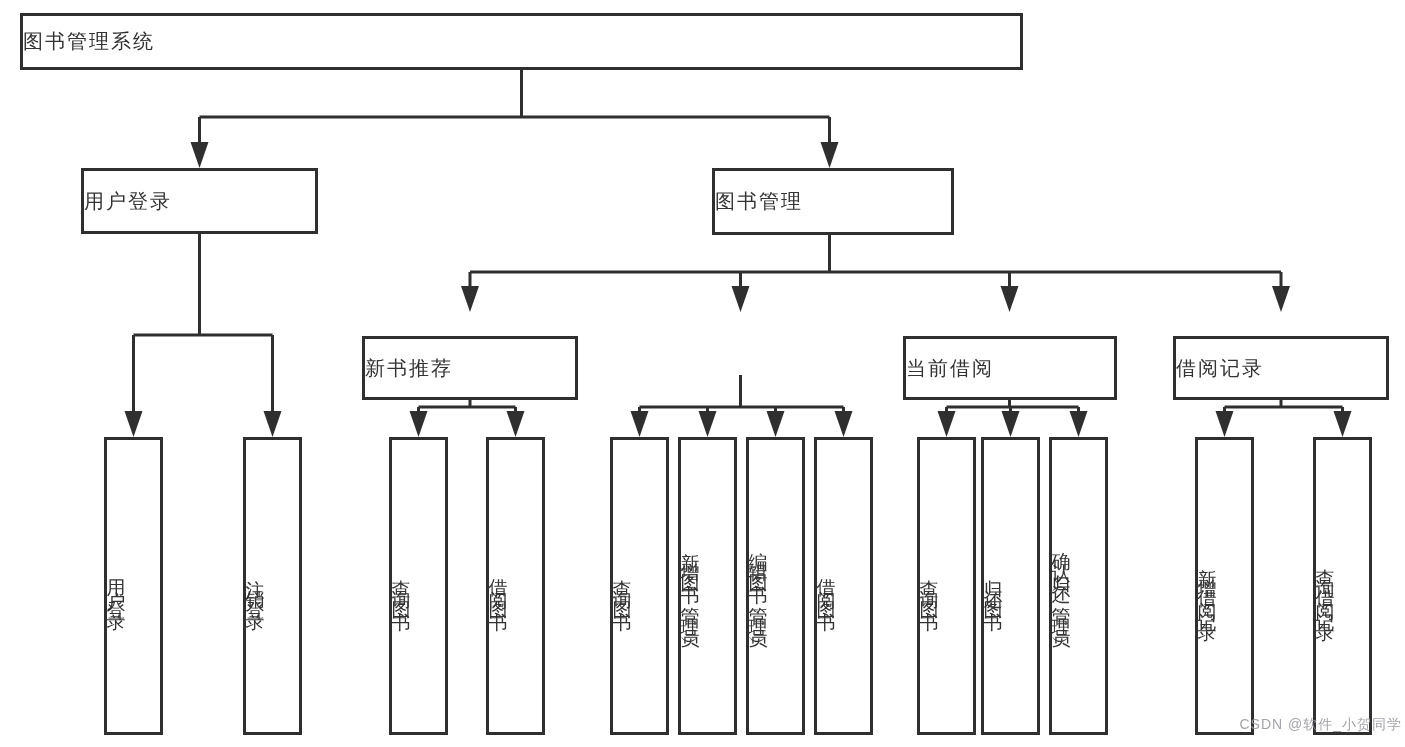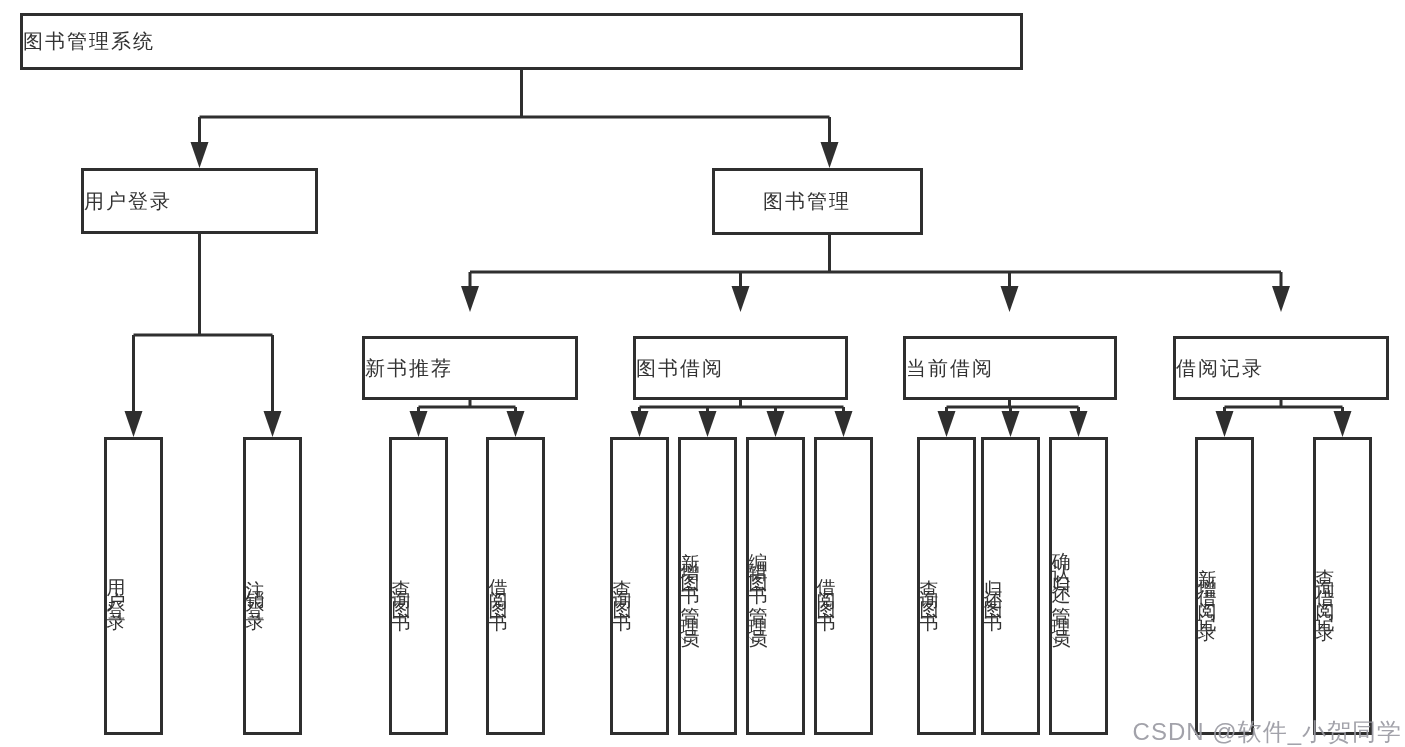--- a/index.html
+++ b/index.html
@@ -27,21 +27,21 @@
     justify-content: flex-start;
     color: #333333;
   }
   .h-label {
     font-size: 20px;
     letter-spacing: 2px;
     white-space: nowrap;
   }
   .root-box   { left: 20px;  top: 13px;  width: 1003px; height: 57px; }
   .l2a        { left: 81px;  top: 168px; width: 237px;  height: 66px; }
-  .l2b        { left: 712px; top: 168px; width: 211px;  height: 67px; padding-left: 48px; }
+  .l2b        { left: 712px; top: 168px; width: 242px;  height: 67px; }
   .l3         { top: 312px; height: 64px; margin-top: 24px; }
   .l3a        { left: 362px;  width: 216px; }
   .l3b        { left: 633px;  width: 215px; }
   .l3c        { left: 903px;  width: 214px; }
   .l3d        { left: 1173px; width: 216px; }
   .leaf {
     top: 437px;
     width: 59px;
     height: 298px;
   }
@@ -64,21 +64,21 @@
   .lf08 { left: 814px; }
   .lf09 { left: 917px; }
   .lf10 { left: 981px; }
   .lf11 { left: 1049px; }
   .lf12 { left: 1195px; }
   .lf13 { left: 1313px; }
   .watermark {
     position: absolute;
     right: 3px;
     top: 716px;
-    font-size: 24px;
+    font-size: 14px;
     letter-spacing: 1px;
     color: #9b9ba3;
     opacity: 0.92;
     white-space: nowrap;
   }
 </style>
 </head>
 <body>
 
 <div class="canvas">
@@ -140,23 +140,20 @@
   <div class="node l2a">
     <span class="h-label">用户登录</span>
   </div>
   <div class="node l2b">
     <span class="h-label">图书管理</span>
   </div>
 
   <div class="node l3 l3a">
     <span class="h-label">新书推荐</span>
   </div>
-  <div class="node l3 l3b">
-    <span class="h-label">图书借阅</span>
-  </div>
   <div class="node l3 l3d">
     <span class="h-label">借阅记录</span>
   </div>
   <div class="node l3 l3c">
     <span class="h-label">当前借阅</span>
   </div>
 
   <div class="node leaf lf01">
     <span class="v-label">用户登录</span>
   </div>

